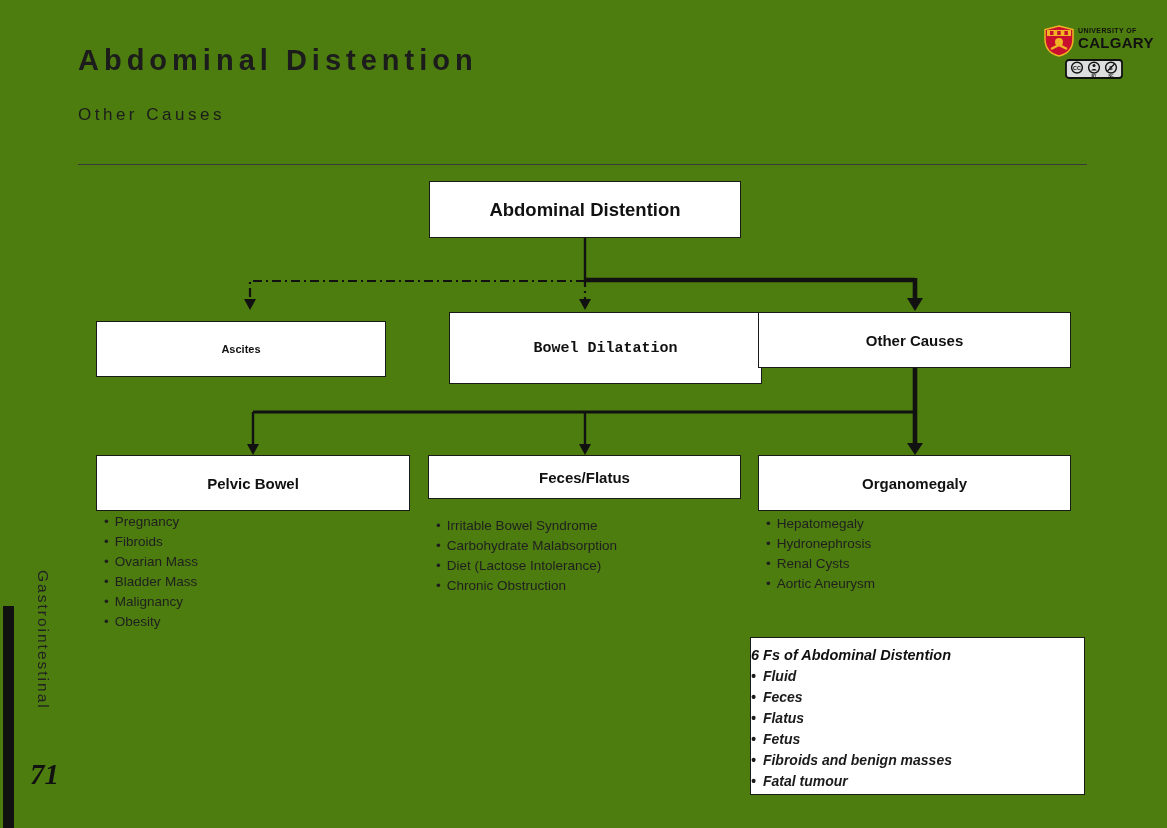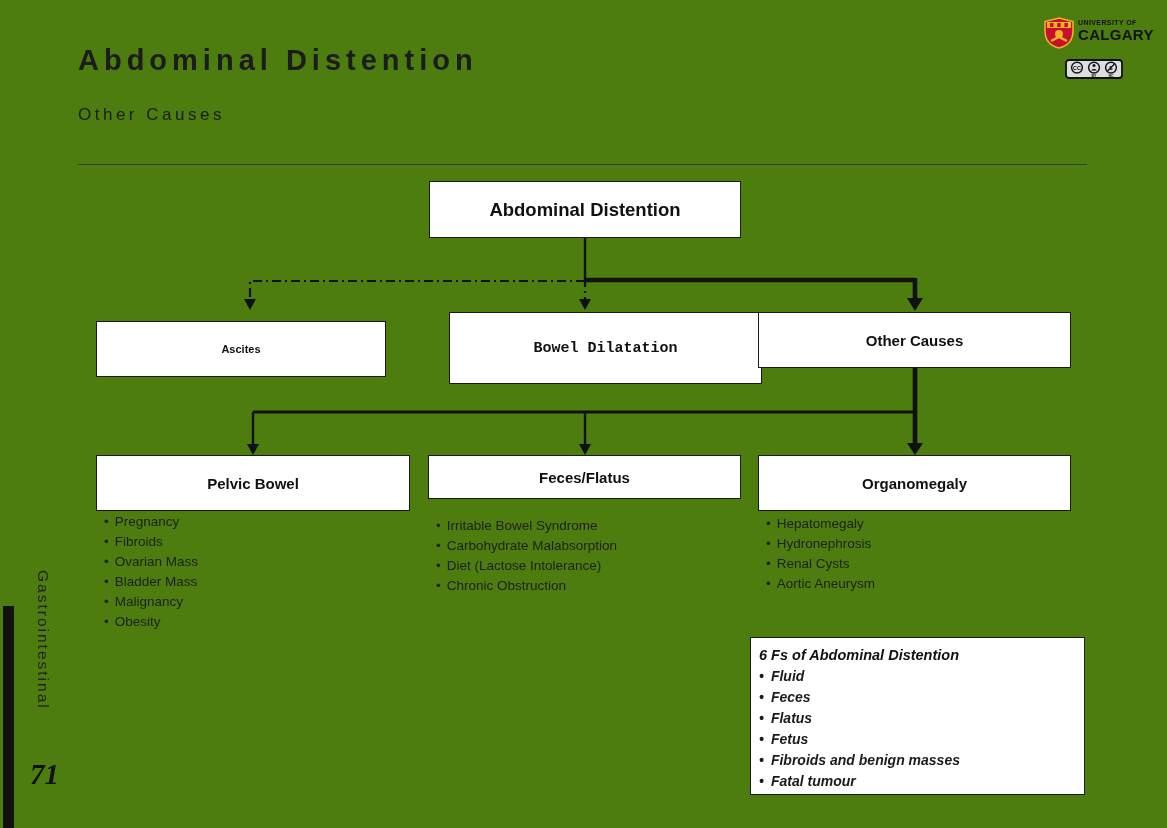--- a/index.html
+++ b/index.html
@@ -8,21 +8,21 @@
 
   
   .page-title { position:absolute; left:78px; top:44px; font-size:29px; font-weight:bold;
                 letter-spacing:5px; color:#1c1c1c; }
   .page-subtitle { position:absolute; left:78px; top:105px; font-size:17px;
                    letter-spacing:3.5px; color:#1c1c1c; }
   .header-rule { position:absolute; left:78px; top:164px; width:1009px; height:0;
                  border-top:1.5px solid #3a3a3a; }
 
   
-  .logo { position:absolute; left:1044px; top:16px; width:95px; height:56px; }
+  .logo { position:absolute; left:1044px; top:24px; width:95px; height:56px; }
   .logo-crest { position:absolute; left:0; top:1px; }
   .logo-text { position:absolute; left:34px; top:3px; line-height:1; }
   .logo-line1 { font-size:7px; font-weight:bold; letter-spacing:0.4px; color:#111; }
   .logo-line2 { font-size:15px; font-weight:bold; letter-spacing:0.3px; color:#111; margin-top:1px; }
   .cc-badge { position:absolute; left:1065px; top:59px; }
 
   
   .fc-box { position:absolute; background:#fff; border:1.6px solid #1a1a1a;
             display:flex; align-items:center; justify-content:center;
             font-weight:bold; color:#111; text-align:center; }
@@ -38,21 +38,21 @@
 
   
   .cause-list { position:absolute; list-style:none; font-size:13.5px; line-height:20px; color:#1f1f1f; }
   .cause-list li::before { content:"\2022"; margin-right:6px; }
   .list-pelvic { left:104px; top:512px; width:310px; }
   .list-feces  { left:436px; top:516px; width:310px; }
   .list-organo { left:766px; top:514px; width:310px; }
 
   
   .note-box { position:absolute; left:750px; top:637px; width:335px; height:158px;
-              border:1.6px solid #1a1a1a; background:#fff; padding:7px 8px; }
+              border:1.6px solid #1a1a1a; background:#fff; padding:7px 0; }
   .note-title { font-size:14.5px; font-weight:bold; font-style:italic; color:#111; line-height:21px; }
   .note-list { list-style:none; font-size:14px; font-weight:bold; font-style:italic;
                line-height:21px; color:#1b1b1b; }
   .note-list li::before { content:"\2022"; margin-right:7px; }
 
   
   .side-bar { position:absolute; left:3px; top:606px; width:11px; height:222px; background:#111; }
   .side-label { position:absolute; left:34px; top:570px; writing-mode:vertical-rl;
                 font-size:15.5px; letter-spacing:2px; color:#222; }
   .page-number { position:absolute; left:30px; top:758px; font-family:"Liberation Serif","DejaVu Serif",serif;

